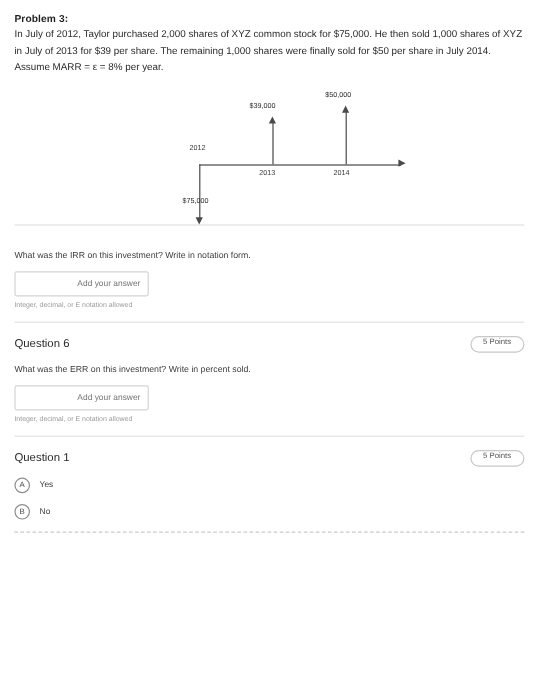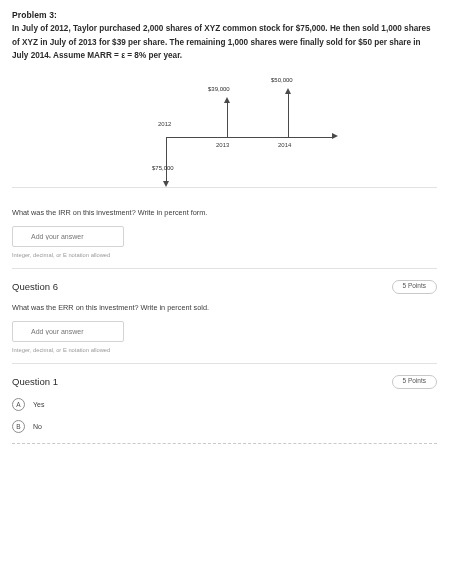--- a/index.html
+++ b/index.html
@@ -22,21 +22,20 @@
     color: #1f1f1f;
     margin: 0 0 2px 0;
     letter-spacing: 0.1px;
   }
   .problem-body {
     font-size: 8.2px;
     line-height: 13.6px;
     color: #2b2b2b;
     margin: 0;
     width: 424px;
-    font-weight: bold;
   }
 
   
   .diagram {
     position: relative;
     height: 110px;
     margin-top: 14px;
     margin-left: 0;
   }
   .diag-inner {
@@ -151,24 +150,25 @@
   }
   .answer-input {
     margin-top: 9px;
     width: 112px;
     height: 21px;
     border: 1px solid #d4d4d4;
     border-radius: 2px;
     background: #fff;
     font-size: 7px;
     color: #a8a8a8;
-    padding: 0 18px;
+    padding: 0 6px;
     display: flex;
     align-items: center;
     font-family: "Liberation Sans", sans-serif;
+    text-align: right;
   }
   .answer-hint {
     font-size: 5.8px;
     color: #9a9a9a;
     margin-top: 5px;
   }
   .choice-row {
     display: flex;
     align-items: center;
     margin-top: 9px;
@@ -219,21 +219,21 @@
 
       <div class="amt-label" style="left:0px; top:88px;">$75,000</div>
       <div class="amt-label" style="left:56px; top:9px;">$39,000</div>
       <div class="amt-label" style="left:119px; top:0px;">$50,000</div>
     </div>
   </div>
 
   <div class="divider"></div>
 
   <div class="question">
-    <div class="q-prompt">What was the IRR on this investment? Write in percent form.</div>
+    <div class="q-prompt">What was the IRR on this investment? Write in notation form.</div>
     <input class="answer-input" placeholder="Add your answer" style="">
     <div class="answer-hint">Integer, decimal, or E notation allowed</div>
   </div>
 
   <div class="divider"></div>
 
   <div class="question">
     <div class="q-head">
       <div class="q-title">Question 6</div>
       <div class="points-badge">5 Points</div>

